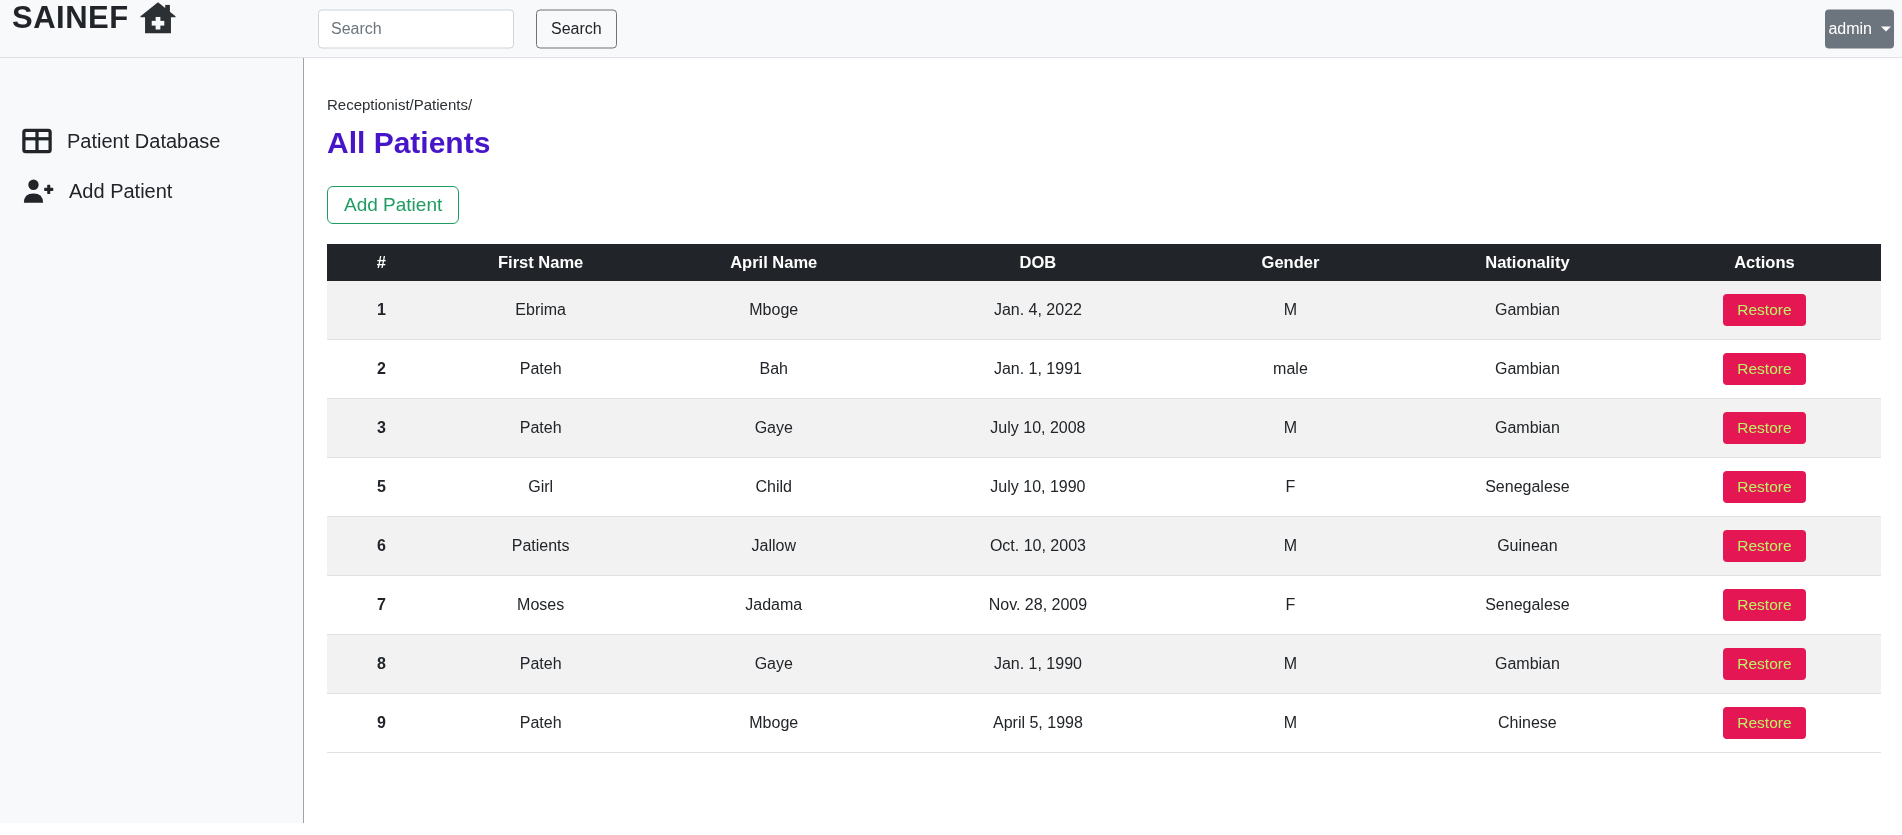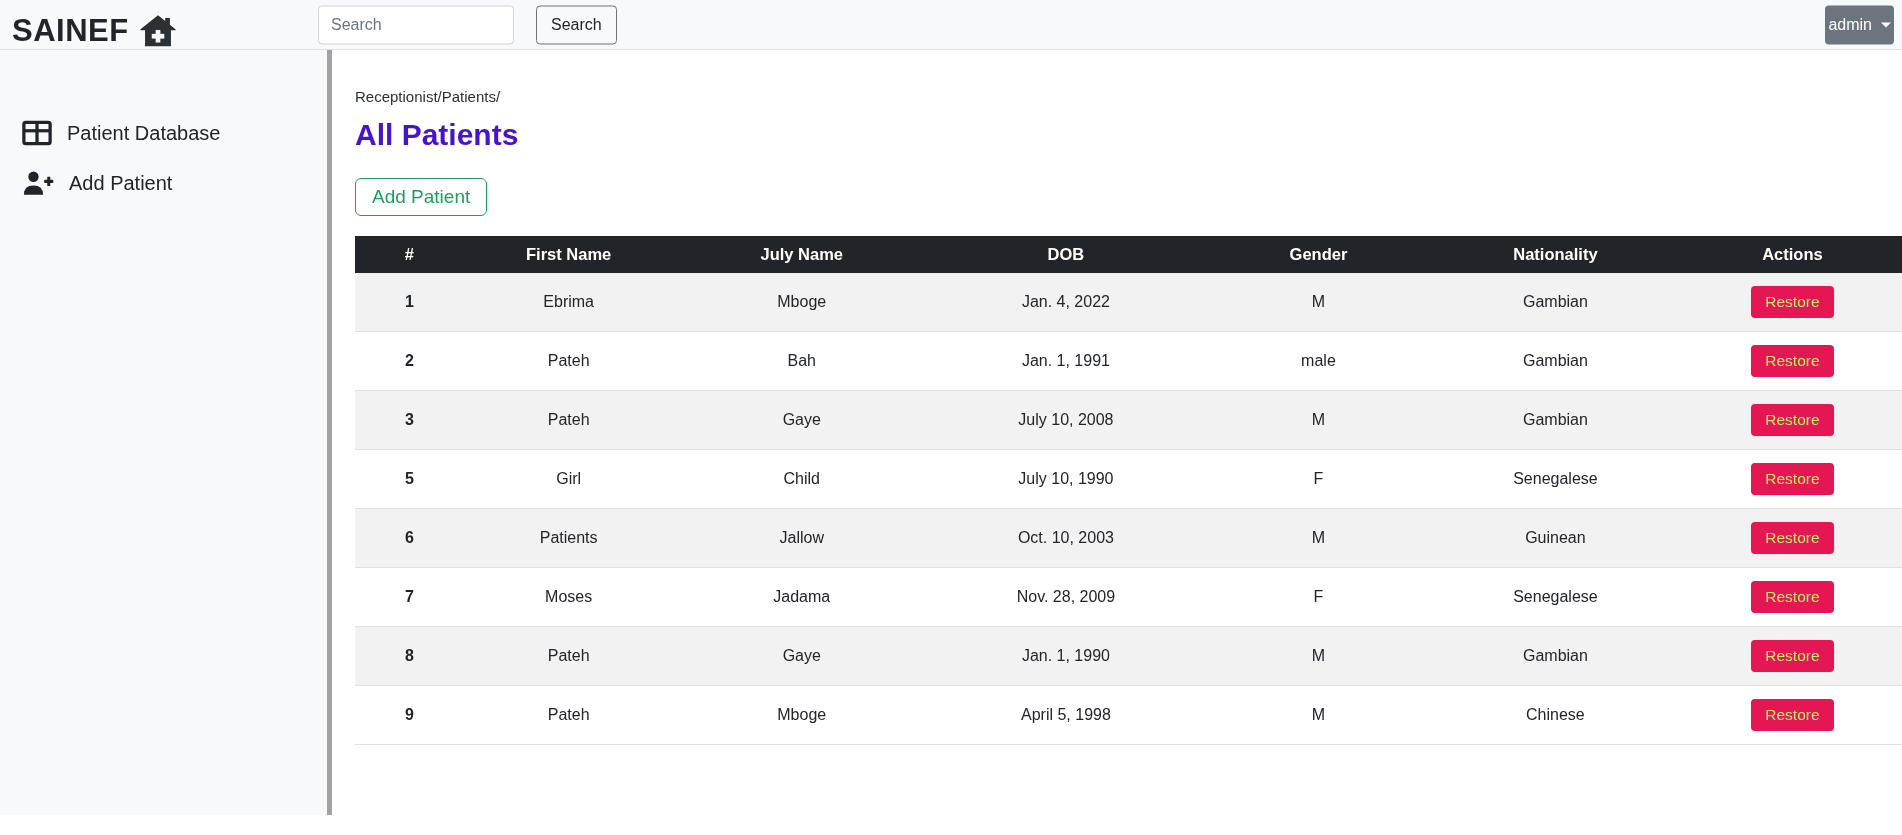--- a/index.html
+++ b/index.html
@@ -6,25 +6,25 @@
   html, body { width: 1902px; height: 835px; overflow: hidden; }
   body {
     font-family: "Liberation Sans", "DejaVu Sans", sans-serif;
     background: #ffffff;
     color: #212529;
   }
 
   
   .navbar {
     position: relative;
-    height: 50px;
+    height: 58px;
     background: var(--nav_bg, #f8f9fa);
     border-bottom: 1px solid var(--border_gray, #dee2e6);
     display: flex;
-    align-items: flex-end;
+    align-items: flex-start;
   }
   .brand {
     display: flex;
     align-items: center;
     gap: 10px;
     padding-left: 12px;
     cursor: pointer;
     text-decoration: none;
     color: inherit;
   }
@@ -93,23 +93,23 @@
     border-left: 5px solid transparent;
     border-right: 5px solid transparent;
     border-top: 5.5px solid #ffffff;
     display: inline-block;
   }
 
   
   .layout { display: flex; height: 765px; }
 
   .sidebar {
-    width: 332px;
+    width: 304px;
     background: var(--nav_bg, #f8f9fa);
-    border-right: 5px solid #a3a3a3;
+    border-right: 1px solid #a3a3a3;
     padding-top: 70px;
     flex-shrink: 0;
   }
   .side-item {
     display: flex;
     align-items: center;
     gap: 15px;
     padding: 0 0 0 22px;
     margin-bottom: 24px;
     font-size: 20px;
@@ -252,21 +252,21 @@
           <col style="width:16.5%">
         <col style="width:17.5%">
           <col style="width:15%">
           <col style="width:15.5%">
           <col style="width:15%">
       </colgroup>
       <thead>
         <tr>
             <th>#</th>
             <th>First Name</th>
-            <th>July Name</th>
+            <th>April Name</th>
             <th>DOB</th>
             <th>Gender</th>
             <th>Nationality</th>
             <th>Actions</th>
           </tr>
       </thead>
       <tbody>
           <tr>
             <th>1</th>
             <td>Ebrima</td>

